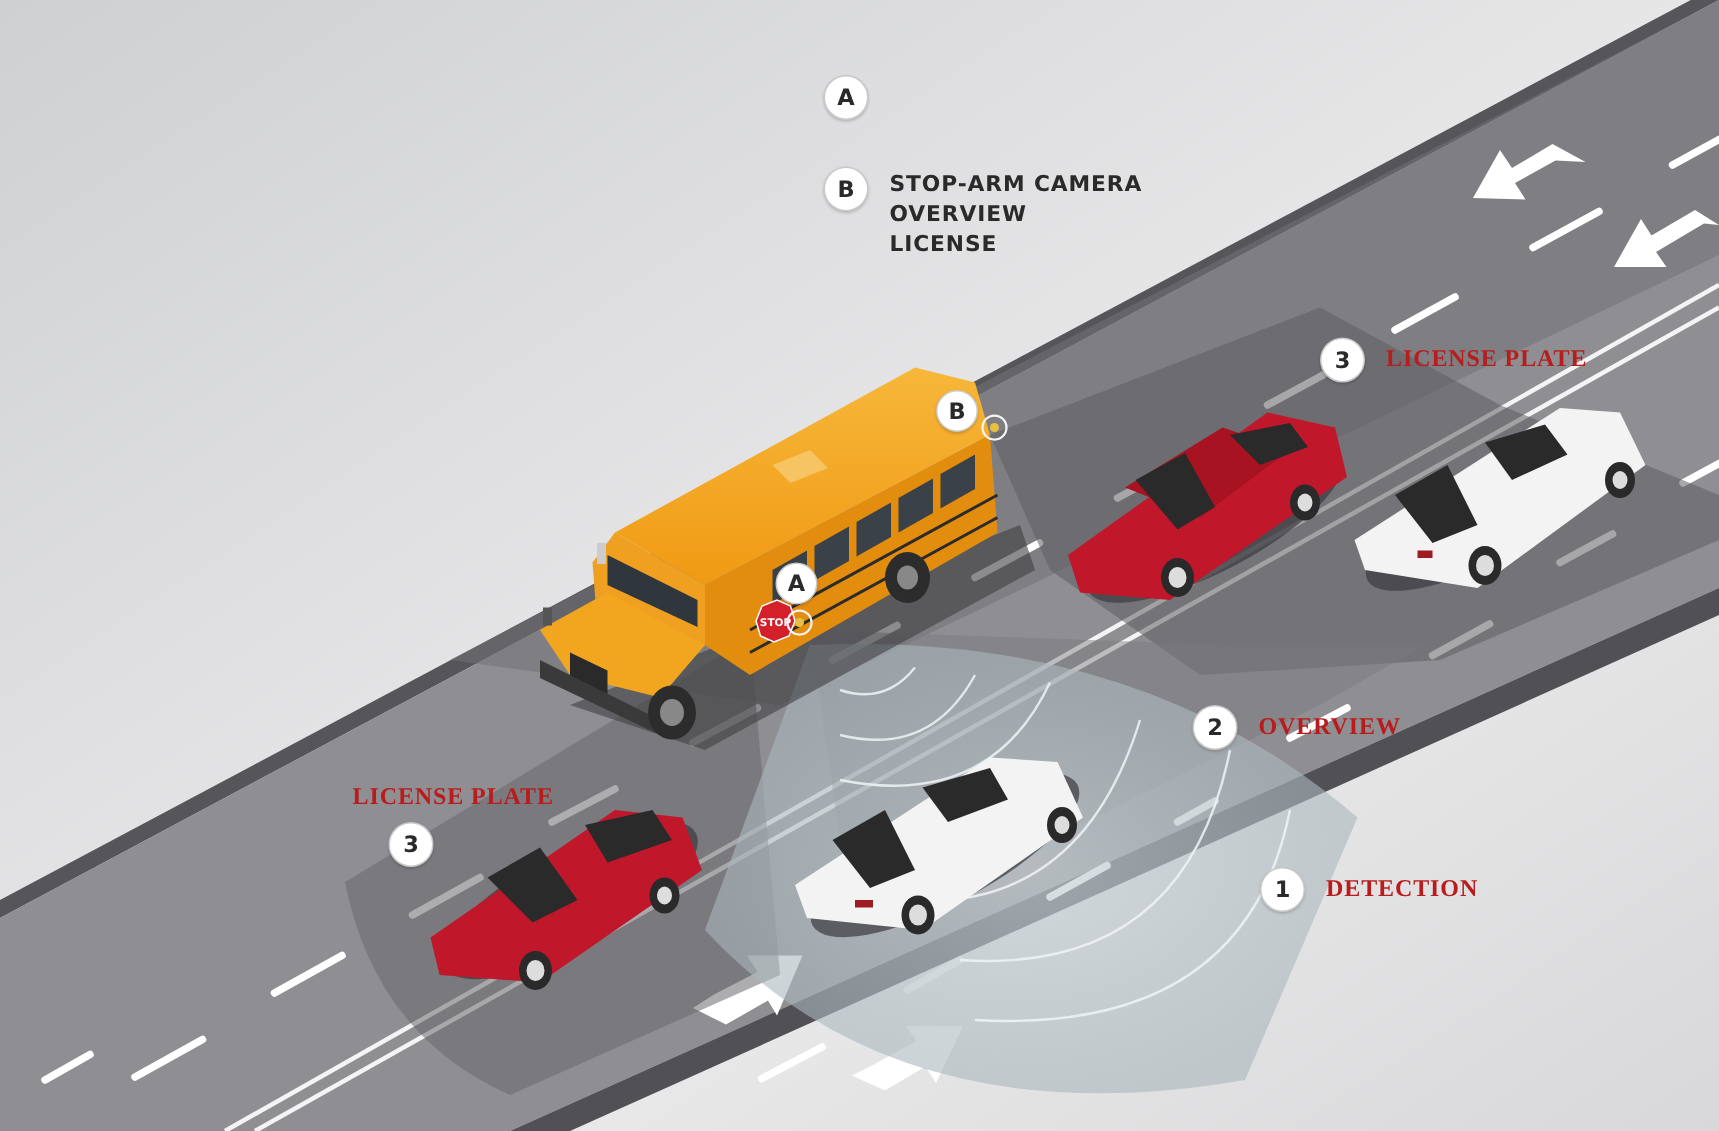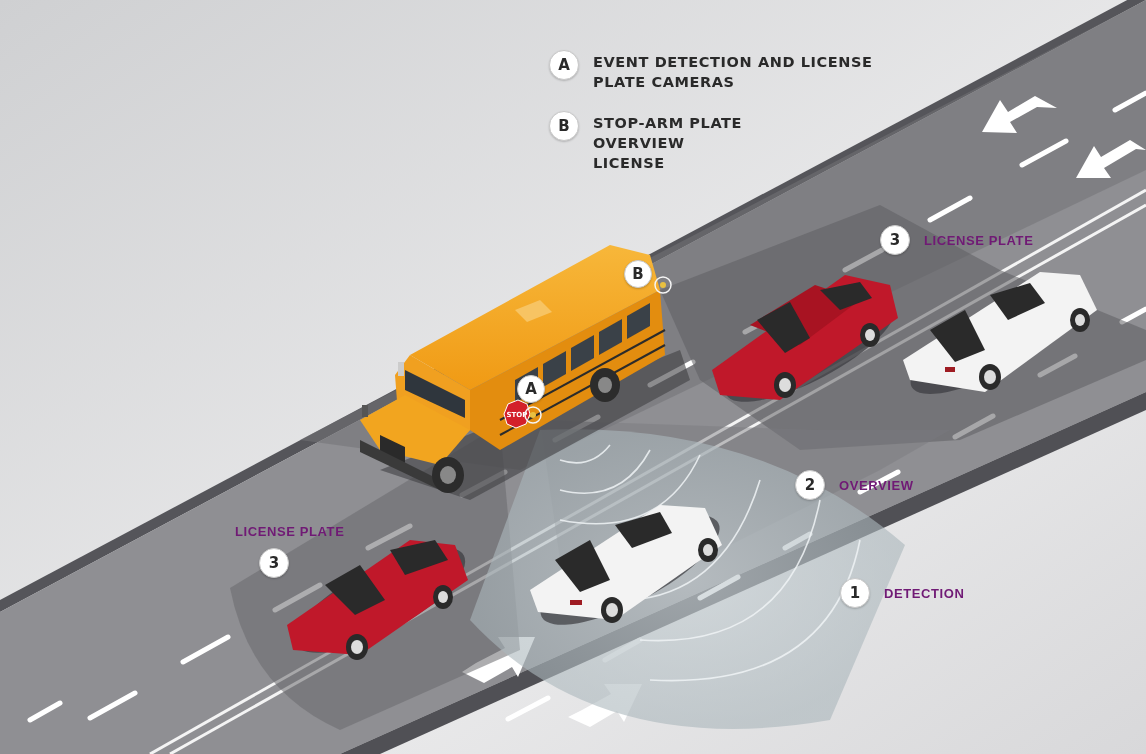--- a/index.html
+++ b/index.html
@@ -12,21 +12,21 @@
            border: 1px solid #c9c9c9; color: #2a2a2a; font-family: "DejaVu Sans", sans-serif;
            font-weight: bold; font-size: 15px; text-align: center; line-height: 28px;
            box-shadow: 0 1px 2px rgba(0,0,0,0.2); }
   .legend-item { position: absolute; display: flex; align-items: flex-start; }
   .legend-item .badge { position: static; flex: none; margin-right: 14px; margin-top: -2px; }
   .legend-text { font-family: "DejaVu Sans", sans-serif; font-weight: bold; font-size: 14.5px; color: #2a2a2a;
                  letter-spacing: 0.6px; line-height: 20px; }
   .legend-text span { display: block; }
   .zone-label { position: absolute; display: flex; align-items: center; }
   .zone-label .badge { position: static; flex: none; margin-right: 14px; }
-  .zone-text { font-family: Liberation Sans, sans-serif; font-weight: bold; font-size: 13px; color: #701a75; letter-spacing: 0.6px; }
+  .zone-text { font-family: Liberation Serif, serif; font-weight: bold; font-size: 16px; color: #b91c1c; letter-spacing: 0.6px; }
 </style>
 </head>
 <body>
 
 <svg id="scene" viewBox="0 0 1146 754" xmlns="http://www.w3.org/2000/svg">
   <defs>
     <linearGradient id="bg" x1="0" y1="0" x2="1" y2="1">
       <stop offset="0" stop-color="#cfd0d2"></stop>
       <stop offset="0.6" stop-color="#ebebec"></stop>
       <stop offset="1" stop-color="#d8d8da"></stop>
@@ -204,29 +204,25 @@
     <ellipse cx="612" cy="610" rx="11" ry="13" fill="#2a2a2a"></ellipse>
     <ellipse cx="612" cy="610" rx="6" ry="7" fill="#ddd"></ellipse>
     <ellipse cx="708" cy="550" rx="10" ry="12" fill="#2a2a2a"></ellipse>
     <ellipse cx="708" cy="550" rx="5" ry="6" fill="#ddd"></ellipse>
     <rect x="570" y="600" width="12" height="5" fill="#9e1b22"></rect>
   </g>
 </svg>
 
 <div class="legend-item" style="left:549px; top:52px;">
   <div class="badge">A</div>
-  <div class="legend-text">
-    <span>EVENT DETECTION AND LICENSE</span>
-    <span>PLATE CAMERAS</span>
-  </div>
 </div>
 <div class="legend-item" style="left:549px; top:113px;">
   <div class="badge">B</div>
   <div class="legend-text">
-    <span>STOP-ARM PLATE</span>
+    <span>STOP-ARM CAMERA</span>
     <span>OVERVIEW</span>
     <span>LICENSE</span>
   </div>
 </div>
 
 <div class="badge" style="left:517px; top:375px; width:26px; height:26px; line-height:26px;">A</div>
 <div class="badge" style="left:624px; top:260px; width:26px; height:26px; line-height:26px;">B</div>
 
 <div class="zone-label" style="left:880px; top:225px;">
   <div class="badge">3</div>

